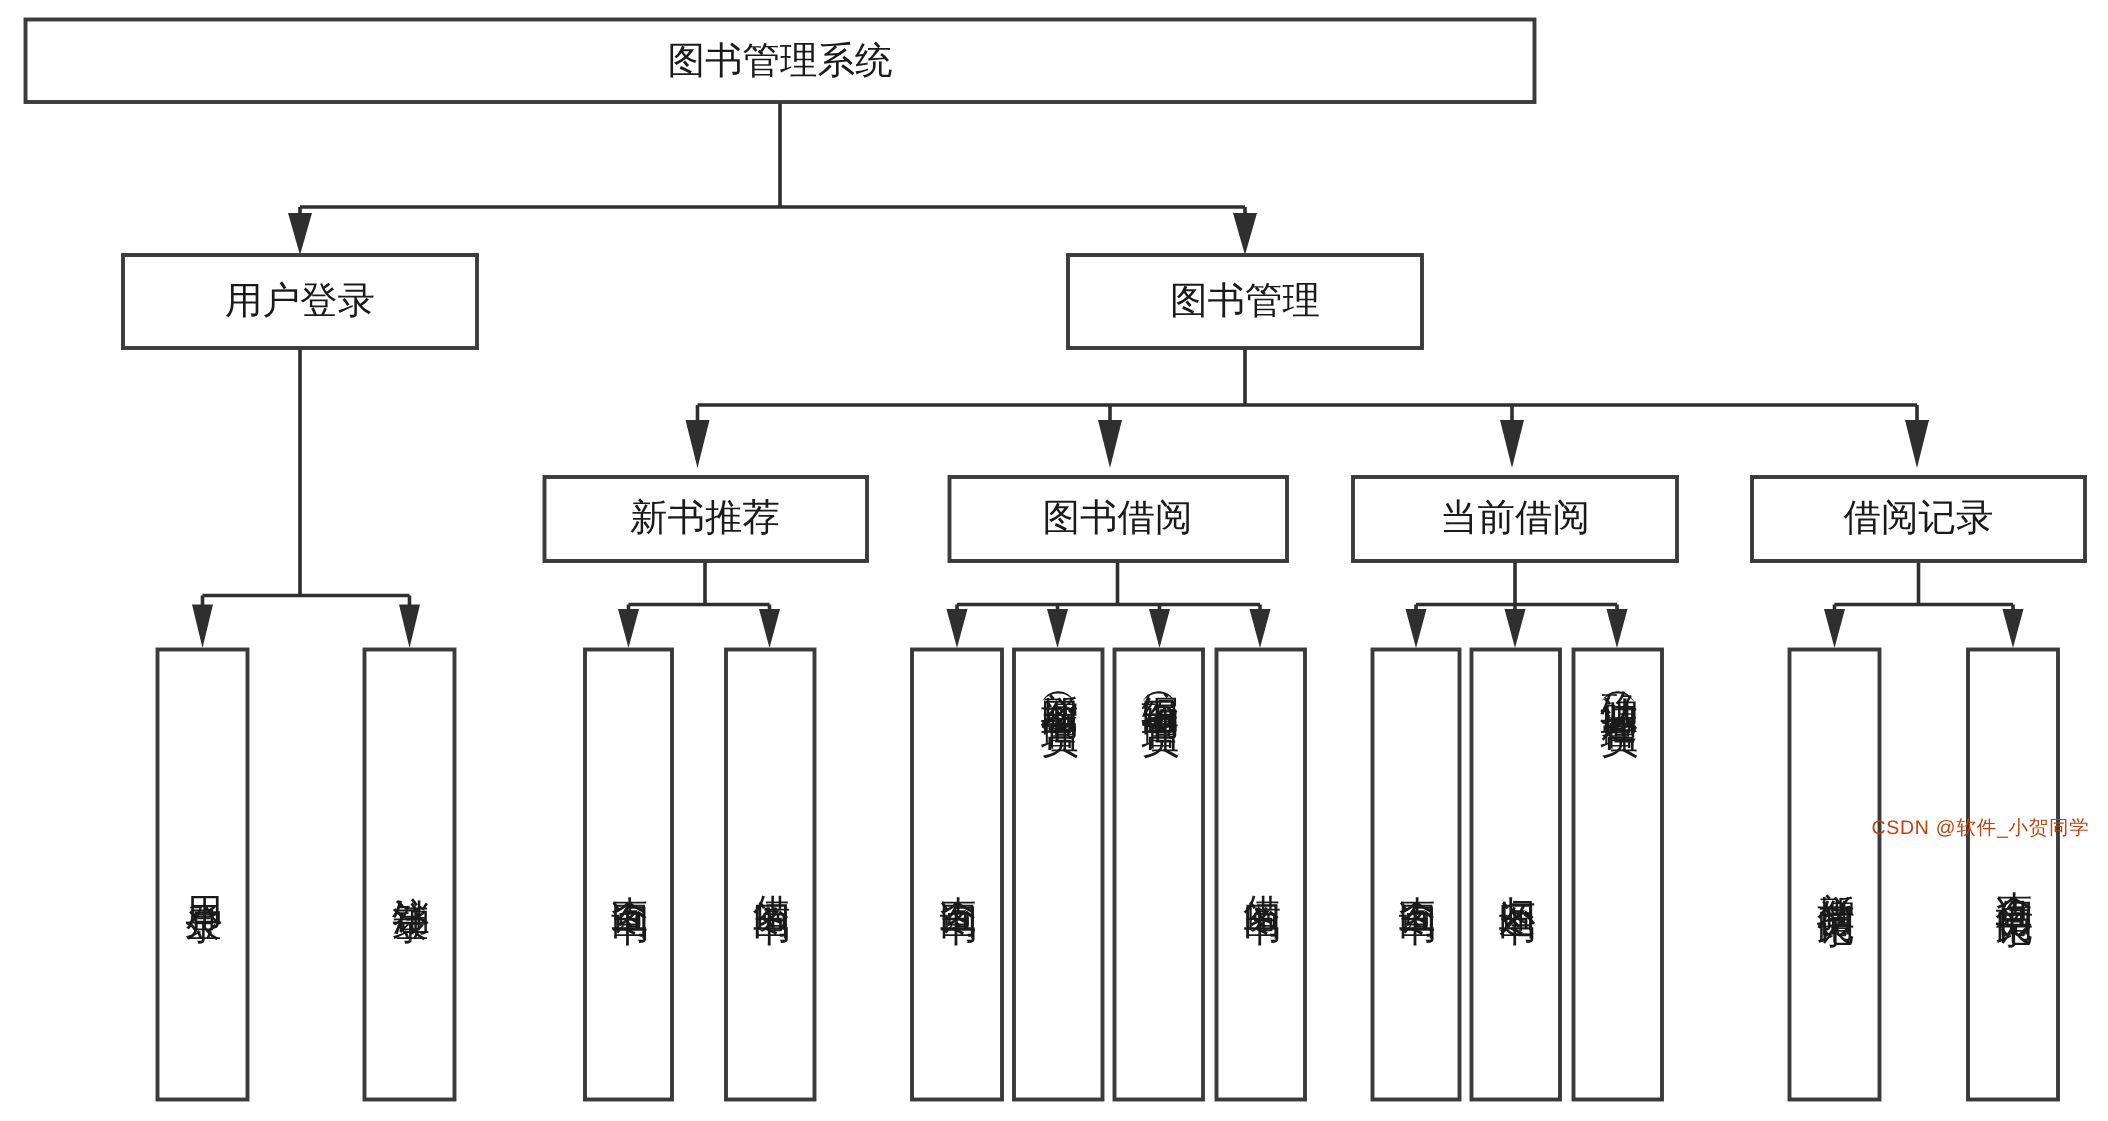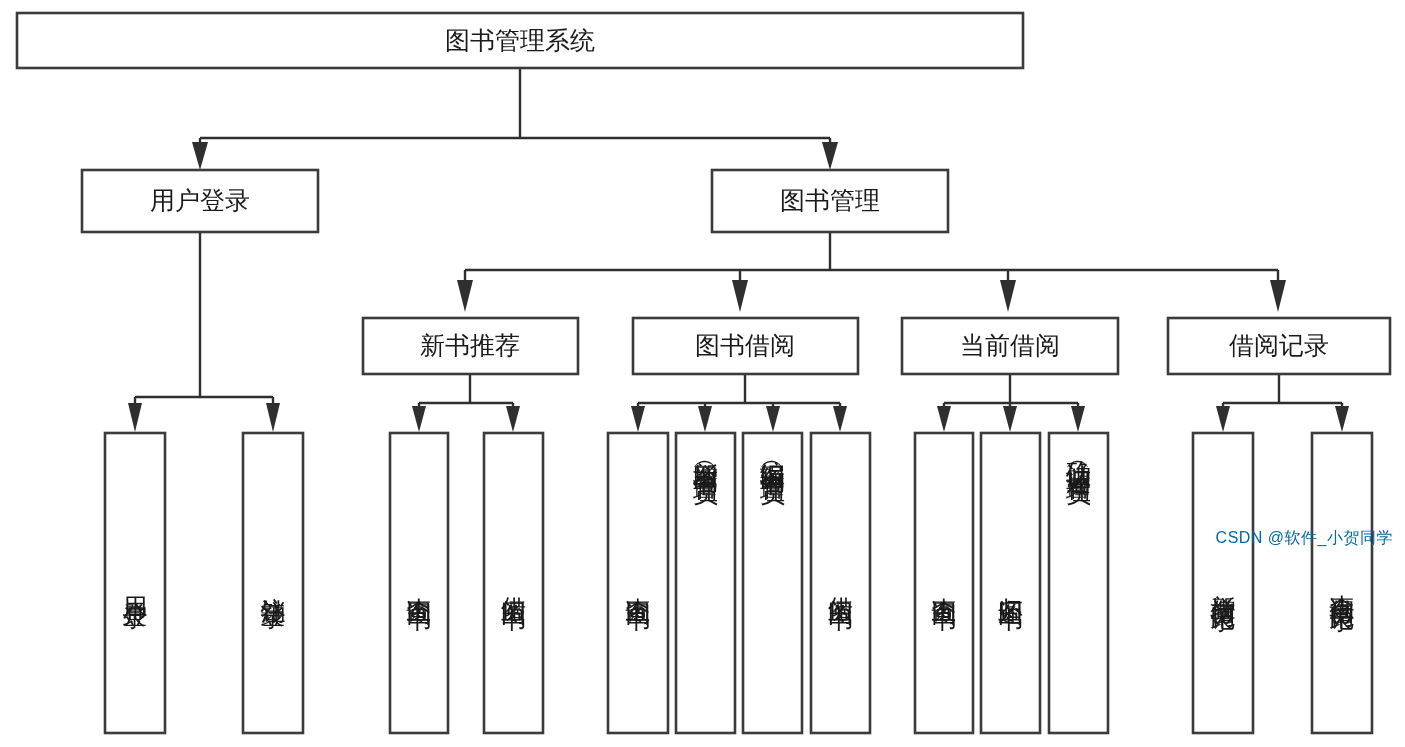--- a/index.html
+++ b/index.html
@@ -70,24 +70,24 @@
     font-size: 25px;
     line-height: 1.08;
     letter-spacing: 3px;
     color: #1a1a1a;
     white-space: nowrap;
     text-align: center;
   }
   #watermark {
     position: absolute;
     right: 12px;
-    bottom: 12px;
-    font-family: "Liberation Sans", "DejaVu Sans", sans-serif;
-    font-size: 16px;
-    color: #0369a1;
+    bottom: 0;
+    font-family: "Liberation Sans", "DejaVu Sans", sans-serif;
+    font-size: 13px;
+    color: #c2410c;
     letter-spacing: 0.5px;
     white-space: nowrap;
   }
 </style>
 </head>
 <body>
 
 <div id="diagram-root">
 
   <svg id="flow" viewBox="0 0 1405 747">

